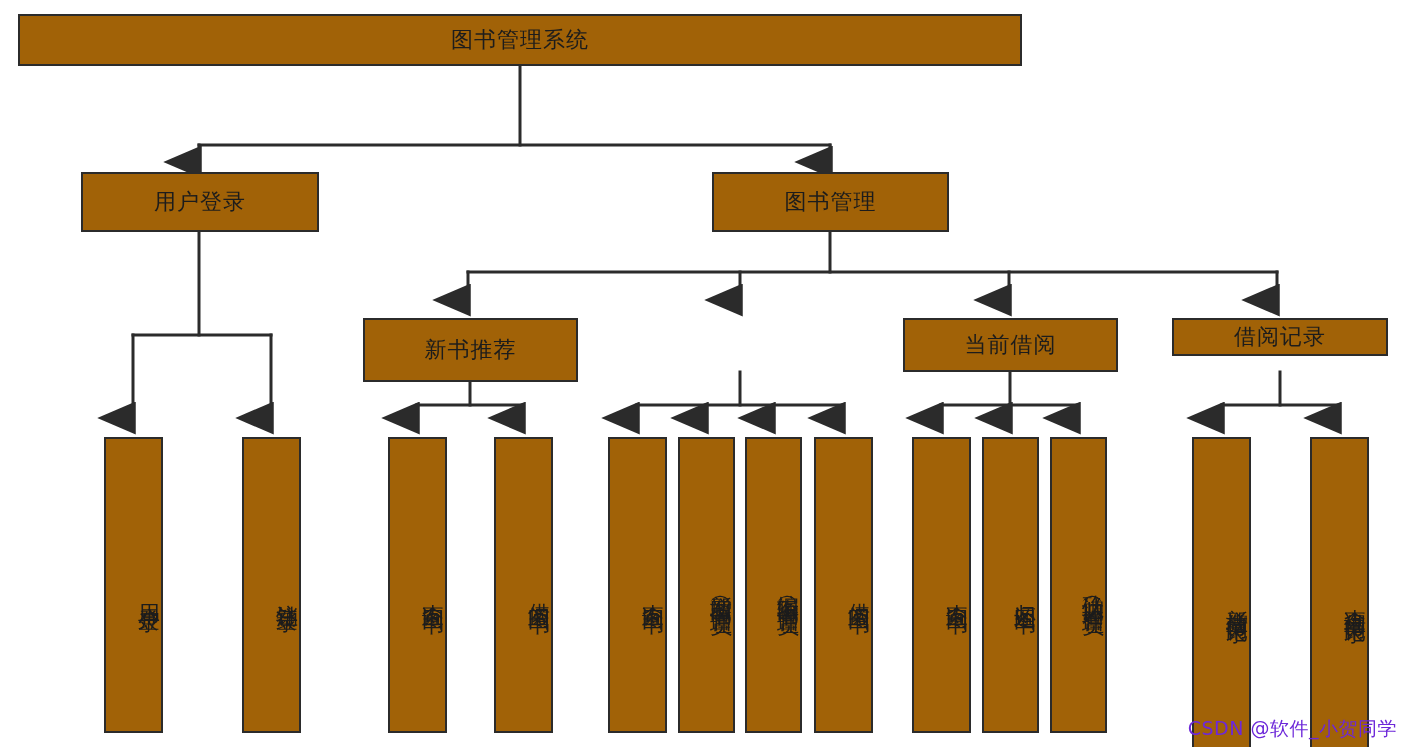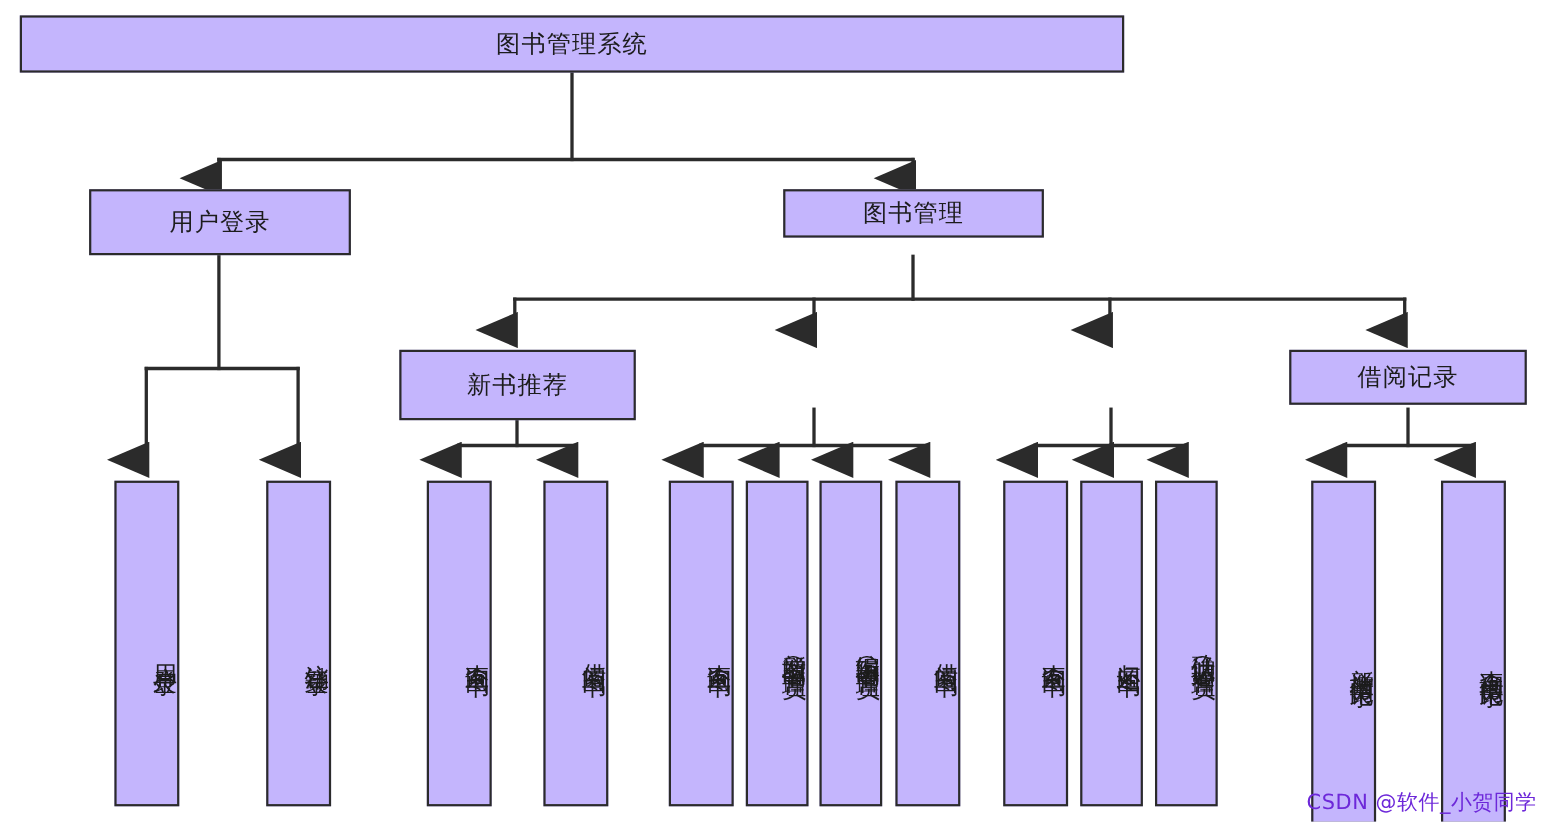--- a/index.html
+++ b/index.html
@@ -16,21 +16,21 @@
   }
   #edges{
     position:absolute;
     left:0; top:0;
     width:1405px; height:747px;
     pointer-events:none;
   }
   .node{
     position:absolute;
     box-sizing:border-box;
-    background:#c4b5fd;
+    background:#a16207;
     border:2.5px solid #2b2b2b;
     display:flex;
     align-items:center;
     justify-content:center;
     color:#1c1c1c;
   }
   .node.horizontal{
     font-size:22px;
     letter-spacing:1px;
   }
@@ -115,27 +115,28 @@
       <path d="M 1222 405 L 1339 405"></path>
       <path d="M 1222 405 L 1222 418" marker-end="url(#arrowdn)"></path>
       <path d="M 1339 405 L 1339 418" marker-end="url(#arrowdn)"></path>
     </g>
   </svg>
 
   <div class="node horizontal node-root" style="left:18px; top:14px; width:1004px; height:52px;">图书管理系统</div>
 
   <div class="node horizontal" style="left:81px; top:172px; width:238px; height:60px;">用户登录</div>
 
-  <div class="node horizontal" style="left:712px; top:172px; width:237px; height:44px;">图书管理</div>
+  <div class="node horizontal" style="left:712px; top:172px; width:237px; height:60px;">图书管理</div>
 
   <div class="node horizontal" style="left:363px; top:318px; width:215px; height:64px;">新书推荐</div>
 
 
+  <div class="node horizontal" style="left:903px; top:318px; width:215px; height:54px;">当前借阅</div>
 
-  <div class="node horizontal" style="left:1172px; top:318px; width:216px; height:50px;">借阅记录</div>
+  <div class="node horizontal" style="left:1172px; top:318px; width:216px; height:38px;">借阅记录</div>
 
   <div class="node vertical" style="left:104px; top:437px; width:59px; height:296px;">用户登录</div>
 
   <div class="node vertical" style="left:242px; top:437px; width:59px; height:296px;">注销登录</div>
 
   <div class="node vertical" style="left:388px; top:437px; width:59px; height:296px;">查询图书</div>
 
   <div class="node vertical" style="left:494px; top:437px; width:59px; height:296px;">借阅图书</div>
 
   <div class="node vertical" style="left:608px; top:437px; width:59px; height:296px;">查询图书</div>

